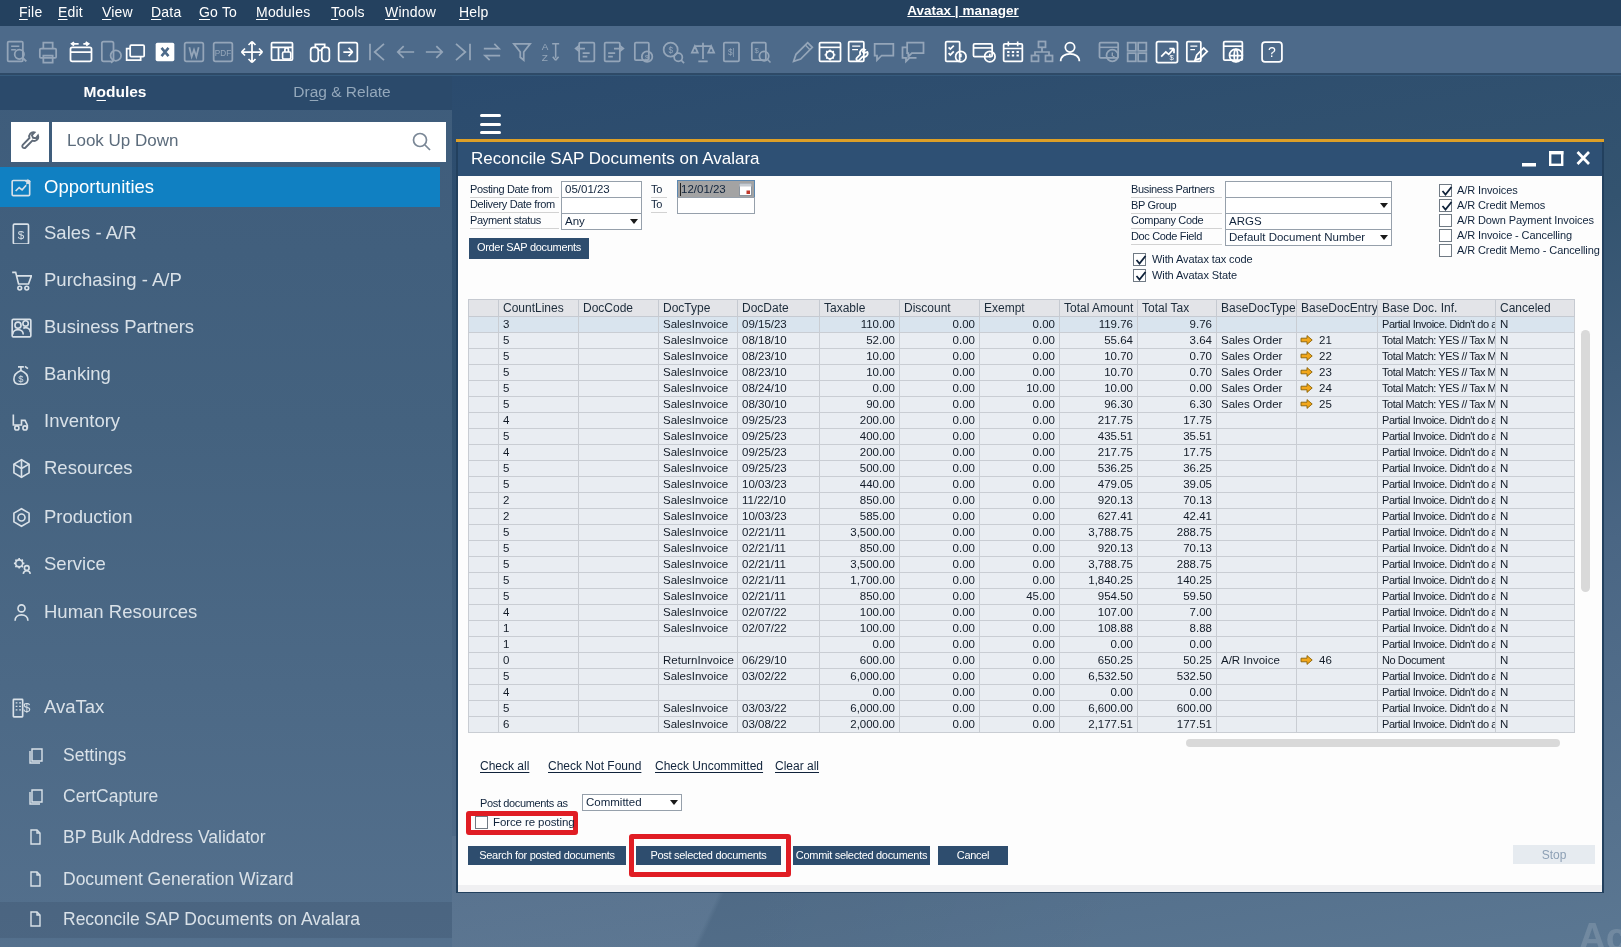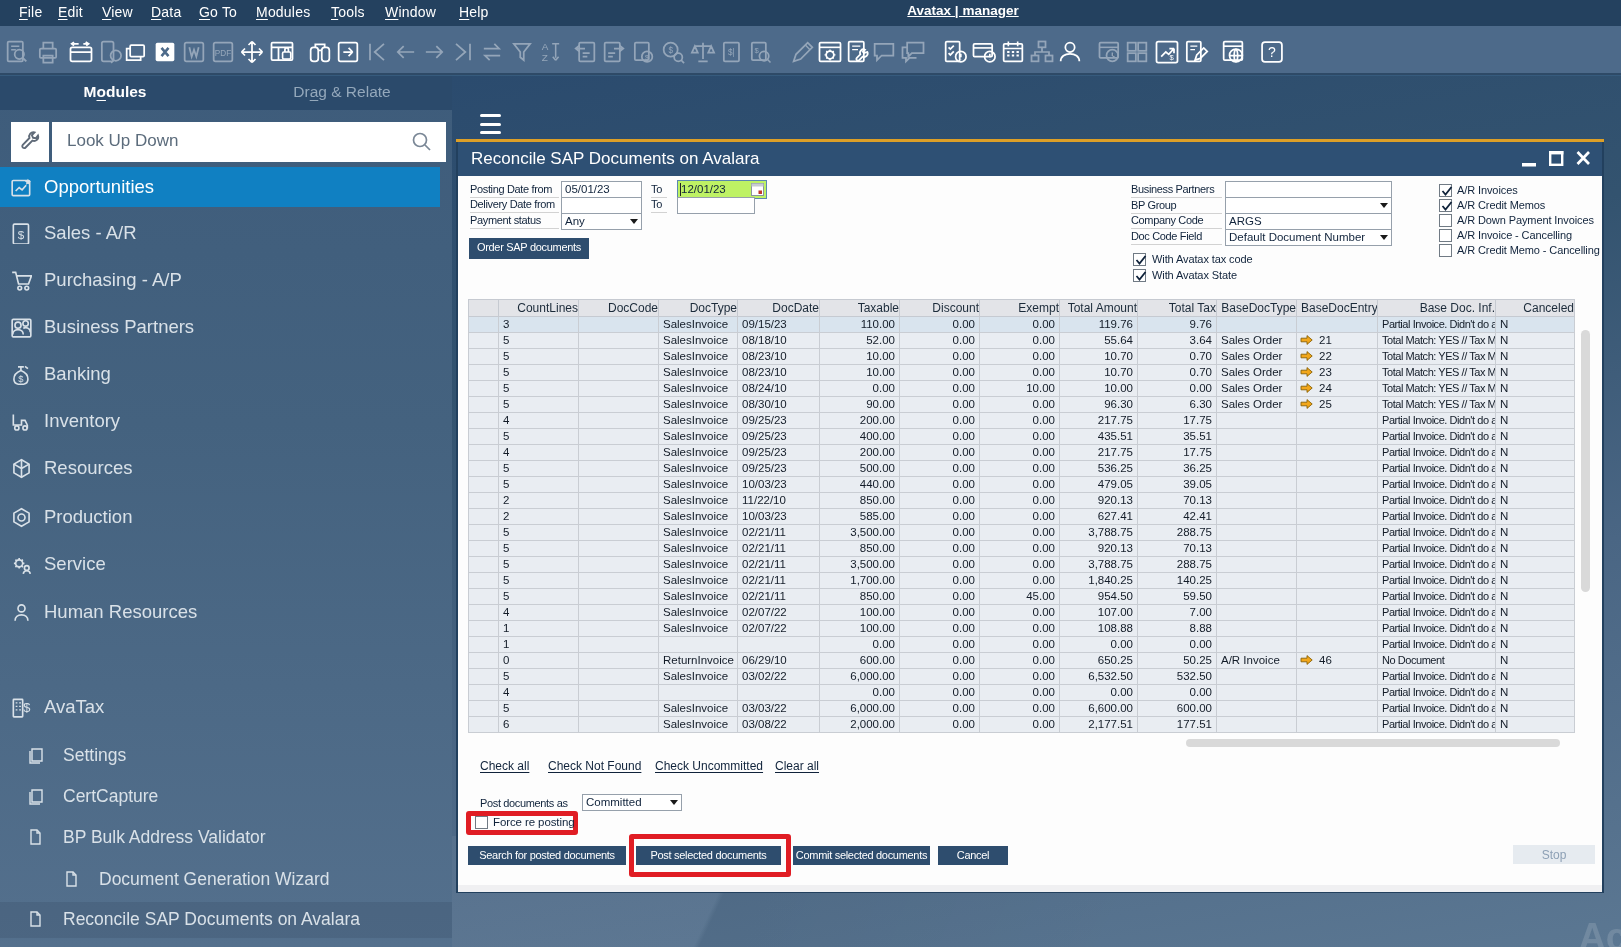--- a/index.html
+++ b/index.html
@@ -44,21 +44,21 @@
 .lbl{position:absolute;color:#10233b;font-size:11px;letter-spacing:-0.35px;border-bottom:1px solid #d2d2d2;height:15px;white-space:nowrap}
 .lbl2{position:absolute;color:#10233b;font-size:11px;letter-spacing:-0.35px;height:16px;white-space:nowrap}
 .inp{position:absolute;height:17px;background:#fff;border:1px solid #96a0ab;color:#10233b;font-size:11.5px;padding:1px 3px 0;white-space:nowrap}
 .combo{position:absolute;height:17px;background:#fff;border:1px solid #96a0ab;color:#10233b;font-size:11.5px;padding:1px 3px 0;white-space:nowrap;overflow:hidden}
 .combo:after{content:"";position:absolute;right:3px;top:5.5px;border-left:4.5px solid transparent;border-right:4.5px solid transparent;border-top:5.5px solid #1a1a1a}
 .cb{position:absolute;width:13px;height:13px;background:#fff;border:1px solid #707a84}
 .cb svg{position:absolute;left:0px;top:-1px}
 .cblbl{position:absolute;color:#10233b;font-size:11px;letter-spacing:-0.1px;white-space:nowrap}
 
 #grid{position:absolute;left:10px;top:123px;border-collapse:collapse;table-layout:fixed;width:1106px}
-#grid th{background:#e3e4e8;border:1px solid #c6cad1;font-weight:normal;text-align:right;color:#1c2b3a;font-size:12px;height:17px;padding:0 0 0 4px;overflow:hidden;white-space:nowrap}
+#grid th{background:#e3e4e8;border:1px solid #c6cad1;font-weight:normal;text-align:left;color:#1c2b3a;font-size:12px;height:17px;padding:0 0 0 4px;overflow:hidden;white-space:nowrap}
 #grid td{background:#e9edf2;border:1px solid #c9cdd3;border-top:none;color:#131c28;font-size:11.5px;height:16px;line-height:15px;padding:0 4px;overflow:hidden;white-space:nowrap}
 #grid tr.hl td{background:#d9e4ee}
 #grid td.r{text-align:right}
 #grid td.ar{padding-left:3px}
 #grid .lnk{vertical-align:-1px;margin-right:6px}
 .binf{font-size:11px;letter-spacing:-0.45px}
 
 #vsb{position:absolute;left:1123px;top:154px;width:9px;height:262px;background:#d9d9d9;border-radius:5px}
 #hsb{position:absolute;left:728px;top:563px;width:374px;height:8px;background:#d9d9d9;border-radius:4px}
 
@@ -391,21 +391,21 @@
         </svg>
         <span class="tx">CertCapture</span>
       </div>
 <div class="sit2" style="top:744px;">
         <svg class="ic" viewBox="0 0 18 18">
           <path d="M4 2h6l3 3v11H4Z" fill="none" stroke="#d9e1e8" stroke-width="1.4"></path>
           <path d="M10 2v3h3" fill="none" stroke="#d9e1e8" stroke-width="1.4"></path>
         </svg>
         <span class="tx">BP Bulk Address Validator</span>
       </div>
-<div class="sit2" style="top:786px;margin-left:36px;">
+<div class="sit2" style="top:786px;">
         <svg class="ic" viewBox="0 0 18 18">
           <path d="M4 2h6l3 3v11H4Z" fill="none" stroke="#d9e1e8" stroke-width="1.4"></path>
           <path d="M10 2v3h3" fill="none" stroke="#d9e1e8" stroke-width="1.4"></path>
         </svg>
         <span class="tx">Document Generation Wizard</span>
       </div>
 <div class="sit2" style="top:826px;background:rgba(28,46,66,.14);">
         <svg class="ic" viewBox="0 0 18 18">
           <path d="M4 2h6l3 3v11H4Z" fill="none" stroke="#d9e1e8" stroke-width="1.4"></path>
           <path d="M10 2v3h3" fill="none" stroke="#d9e1e8" stroke-width="1.4"></path>
@@ -428,21 +428,21 @@
 <rect x="35" y="4" width="14.4" height="3.4" fill="#fff"></rect>
 <path d="M63.5 5 L75 17 M75 5 L63.5 17" stroke="#fff" stroke-width="2.7"></path>
 </svg>
 </div>
 <div id="winbody">
 <span class="lbl" style="left:12px;top:7px;width:89px">Posting Date from</span>
 <span class="lbl" style="left:12px;top:22px;width:89px">Delivery Date from</span>
 <span class="lbl" style="left:12px;top:38px;width:89px">Payment status</span>
 <div class="inp" style="left:103px;top:5px;width:81px">05/01/23</div>
 <span class="lbl" style="left:193px;top:7px;width:16px">To</span>
-<div class="inp" style="left:219px;top:4px;width:90px;height:19px;background:#bef264;border:1.5px solid #5b87b0;padding-top:2px">12/01/23<svg width="13" height="13" viewBox="0 0 13 13" style="position:absolute;right:2px;top:2px">
+<div class="inp" style="left:219px;top:4px;width:78px;height:19px;background:#a3a3a3;border:1.5px solid #5b87b0;padding-top:2px">12/01/23<svg width="13" height="13" viewBox="0 0 13 13" style="position:absolute;right:2px;top:2px">
               <rect x="0.5" y="0.5" width="12" height="12" fill="#fff" stroke="#8b949e"></rect>
               <rect x="0.5" y="0.5" width="12" height="3" fill="#c7ccd2"></rect>
               <rect x="7.5" y="7.5" width="3.5" height="3.5" fill="#c0392b"></rect>
             </svg><span style="position:absolute;left:2px;top:2px;width:1px;height:13px;background:#222"></span></div>
 <div class="inp" style="left:103px;top:21px;width:81px"></div>
 <span class="lbl" style="left:193px;top:22px;width:16px">To</span>
 <div class="inp" style="left:219px;top:21px;width:78px"></div>
 <div class="combo" style="left:103px;top:37px;width:81px">Any</div>
 <div class="btn" style="left:11px;top:62px;width:120px;height:21px;padding-top:3px">Order SAP documents</div>
 <span class="lbl" style="left:673px;top:7px;width:91px">Business Partners</span>

